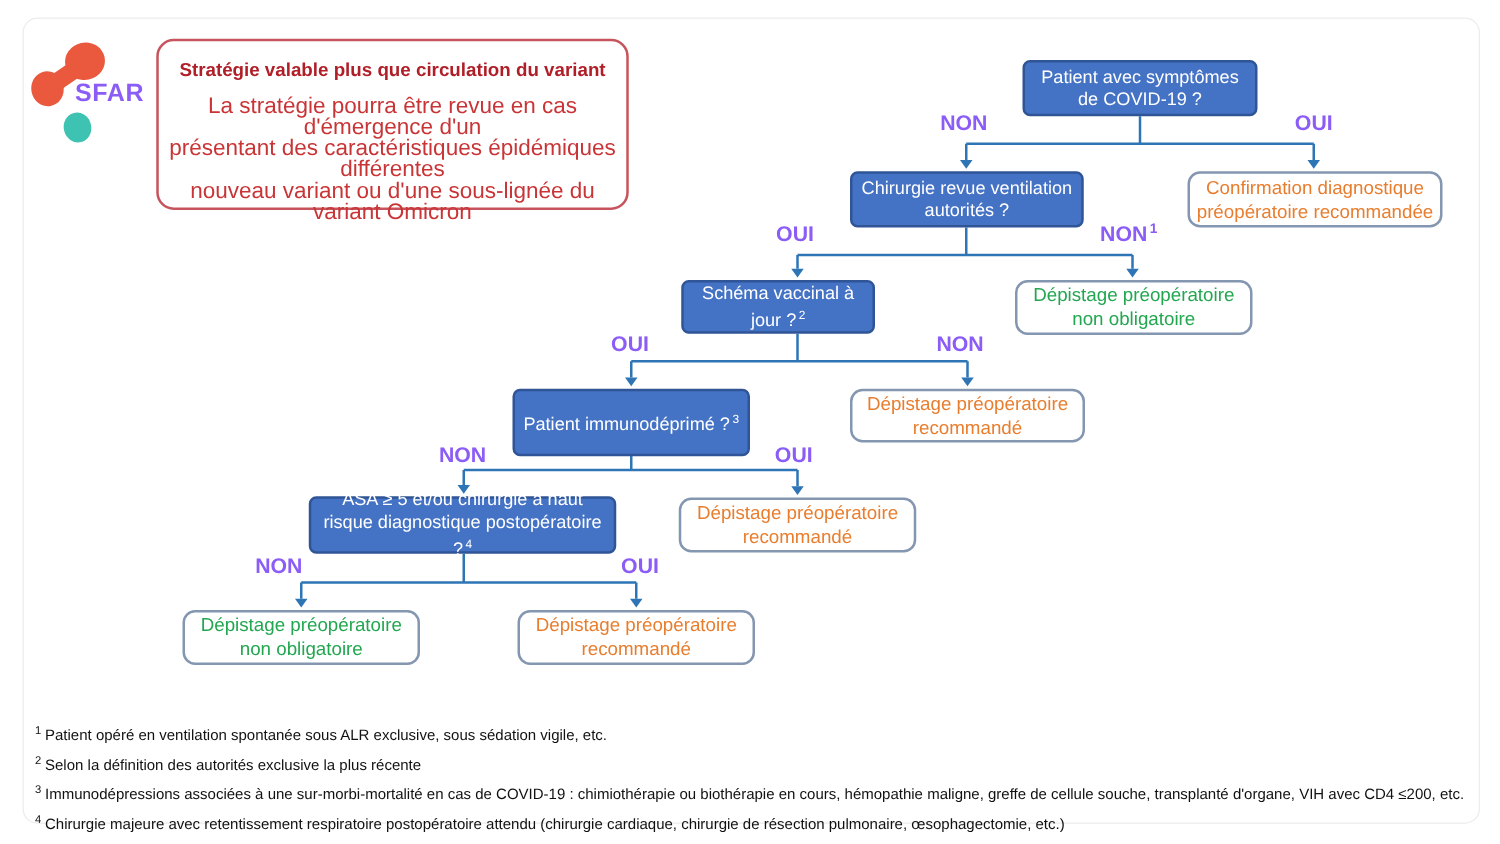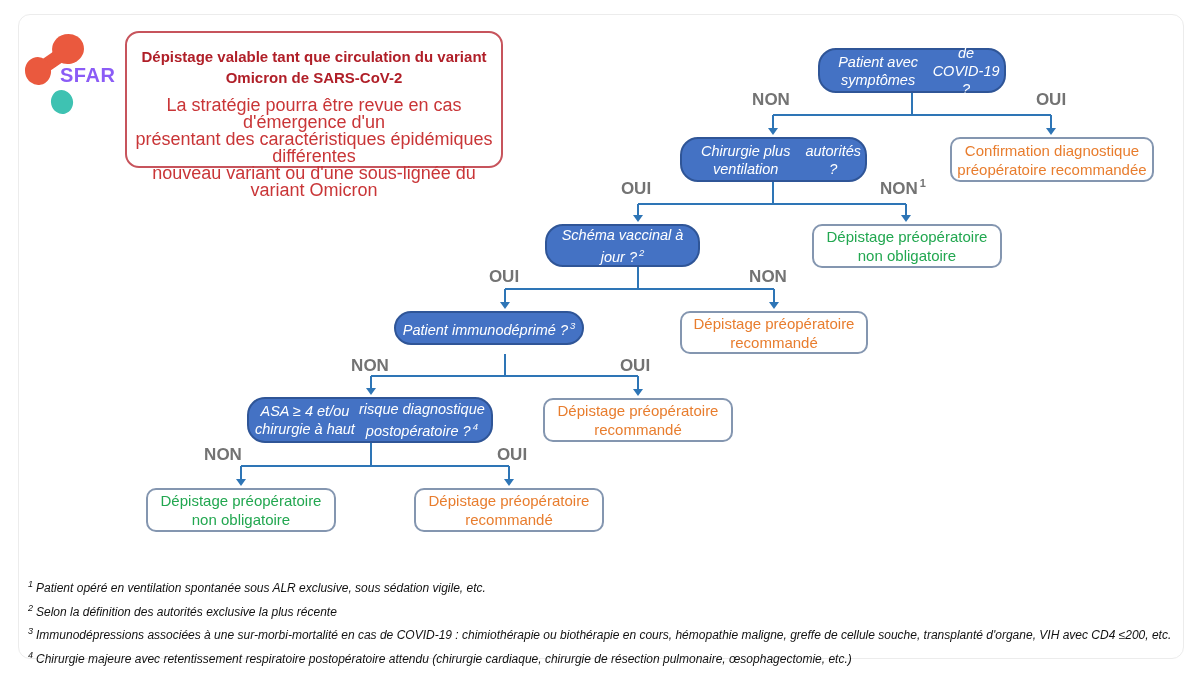--- a/index.html
+++ b/index.html
@@ -15,65 +15,64 @@
 
   
   .notice{position:absolute;left:125px;top:31px;width:378px;height:137px;box-sizing:border-box;
           border:2px solid #C7545C;border-radius:14px;background:#fff;text-align:center;
           padding-top:13px;}
   .notice-title{font-size:15px;font-weight:bold;color:#B01F28;line-height:21px;}
   .notice-body{font-size:18px;color:#C93537;line-height:17px;margin-top:9px;}
 
   
   .qbox{position:absolute;box-sizing:border-box;background:#4472C4;border:2px solid #2F5597;
-        border-radius:18px;color:#ffffff;font-size:14.5px;line-height:18px;
-        display:flex;flex-direction:row;align-items:center;justify-content:center;
-        text-align:center;padding:2px 4px;font-style:italic;}
+        border-radius:6px;color:#ffffff;font-size:14.5px;line-height:18px;
+        display:flex;flex-direction:column;align-items:center;justify-content:center;
+        text-align:center;padding:2px 4px;}
   .rbox{position:absolute;box-sizing:border-box;background:#ffffff;border:2px solid #8496B0;
         border-radius:10px;font-size:15px;line-height:19px;
         display:flex;flex-direction:column;align-items:center;justify-content:center;
         text-align:right;padding:2px 4px;}
   .rbox.optional{color:#22A750;}
   .rbox.recommended{color:#E87D2E;}
   .qbox sup,.rbox sup{font-size:9.5px;margin-left:2px;}
 
   
   .blabel{position:absolute;transform:translateX(-50%);font-size:17px;font-weight:bold;
-          color:#737373;white-space:nowrap;}
+          color:#8b5cf6;white-space:nowrap;}
   .blabel sup{font-size:11px;margin-left:2px;}
 
   
   .connectors{position:absolute;left:0;top:0;pointer-events:none;}
   .conn{stroke:#2E75B6;stroke-width:2;fill:none;}
   .arrow{fill:#2E75B6;stroke:none;}
 
   
   .footnotes{position:absolute;left:28px;top:575px;width:1150px;font-size:12px;color:#111;}
-  .footnote{line-height:19.5px;font-style:italic;}
+  .footnote{line-height:19.5px;}
   .footnote sup{font-size:9px;margin-right:3px;}
 </style>
 </head>
 <body>
 
 <div class="stage">
 
   <div class="frame"></div>
 
   <svg class="logo-svg" viewBox="0 0 110 110">
     <path d="M46,20 L17,40" stroke="#EA593E" stroke-width="14" stroke-linecap="round"></path>
     <ellipse cx="46" cy="19" rx="16" ry="15" fill="#EA593E" transform="rotate(-12 46 19)"></ellipse>
     <ellipse cx="16" cy="41" rx="13" ry="14" fill="#EA593E" transform="rotate(-10 16 41)"></ellipse>
     <ellipse cx="40" cy="72" rx="11" ry="12" fill="#3EC2B2" transform="rotate(-14 40 72)"></ellipse>
   </svg>
   <span class="logo-text">SFAR</span>
 
   <div class="notice">
     <div class="notice-title">
-      <div>Dépistage valable tant que circulation du variant</div>
-      <div>Omicron de SARS-CoV-2</div>
+      <div>Stratégie valable plus que circulation du variant</div>
     </div>
     <div class="notice-body">
       <div>La stratégie pourra être revue en cas d'émergence d'un</div>
       <div>présentant des caractéristiques épidémiques différentes</div>
       <div>nouveau variant ou d'une sous-lignée du variant Omicron</div>
     </div>
   </div>
 
   <svg class="connectors" width="1200" height="675">
 
@@ -97,34 +96,34 @@
     <polygon class="arrow" points="236,479 246,479 241,486"></polygon>
     <polygon class="arrow" points="504,479 514,479 509,486"></polygon>
   </svg>
 
   <div class="qbox" style="left:818px;top:48px;width:188px;height:45px">
     <div>Patient avec symptômes</div>
     <div>de COVID-19 ?</div>
   </div>
 
   <div class="qbox" style="left:680px;top:137px;width:187px;height:45px">
-    <div>Chirurgie plus ventilation</div>
+    <div>Chirurgie revue ventilation</div>
     <div>autorités ?</div>
   </div>
 
   <div class="qbox" style="left:545px;top:224px;width:155px;height:43px">
     <div><span>Schéma vaccinal à jour ?</span><sup>2</sup></div>
   </div>
 
-  <div class="qbox" style="left:394px;top:311px;width:190px;height:34px">
+  <div class="qbox" style="left:410px;top:311px;width:190px;height:54px">
     <div><span>Patient immunodéprimé ?</span><sup>3</sup></div>
   </div>
 
   <div class="qbox" style="left:247px;top:397px;width:246px;height:46px">
-    <div>ASA ≥ 4 et/ou chirurgie à haut</div>
+    <div>ASA ≥ 5 et/ou chirurgie à haut</div>
     <div><span>risque diagnostique postopératoire ?</span><sup>4</sup></div>
   </div>
 
   <div class="rbox recommended" style="left:950px;top:137px;width:204px;height:45px">
     <div>Confirmation diagnostique</div>
     <div>préopératoire recommandée</div>
   </div>
 
   <div class="rbox optional" style="left:812px;top:224px;width:190px;height:44px">
     <div>Dépistage préopératoire</div>

